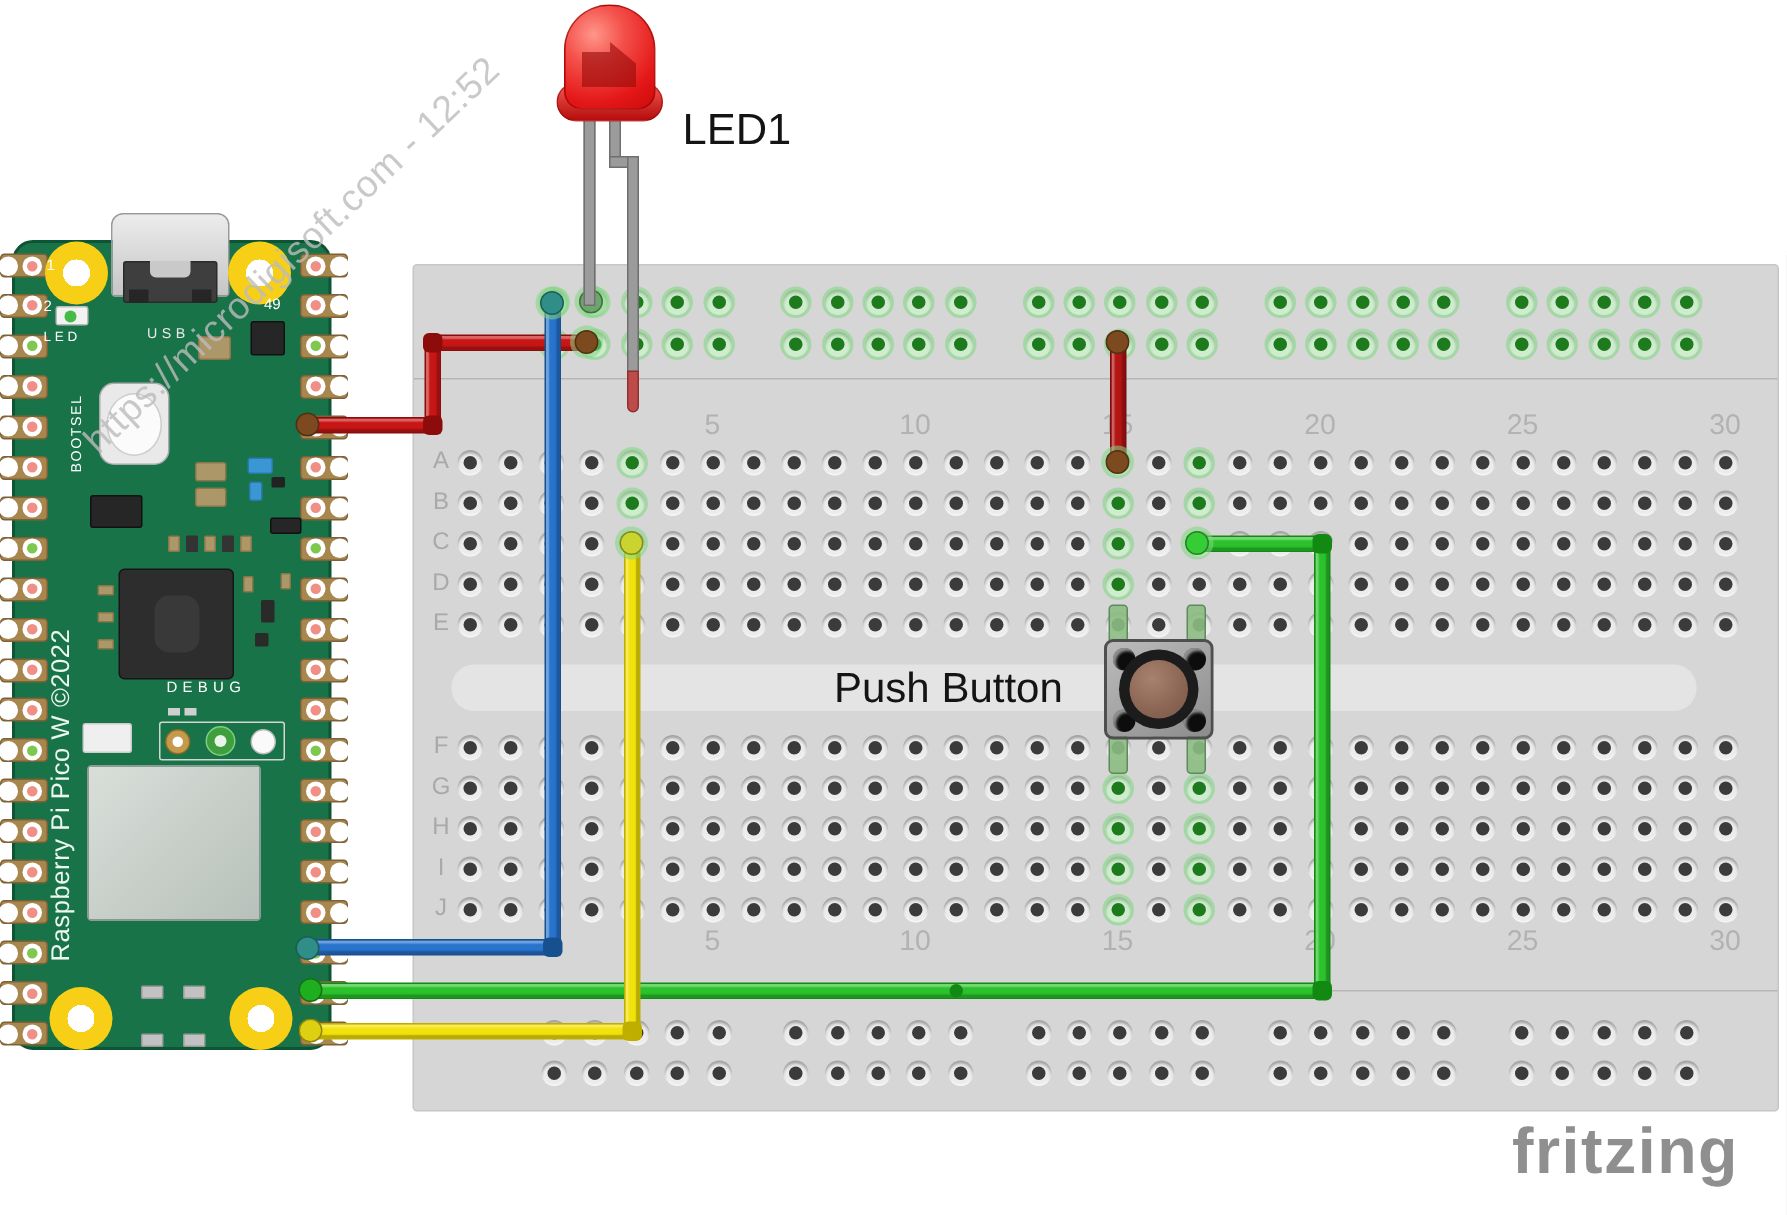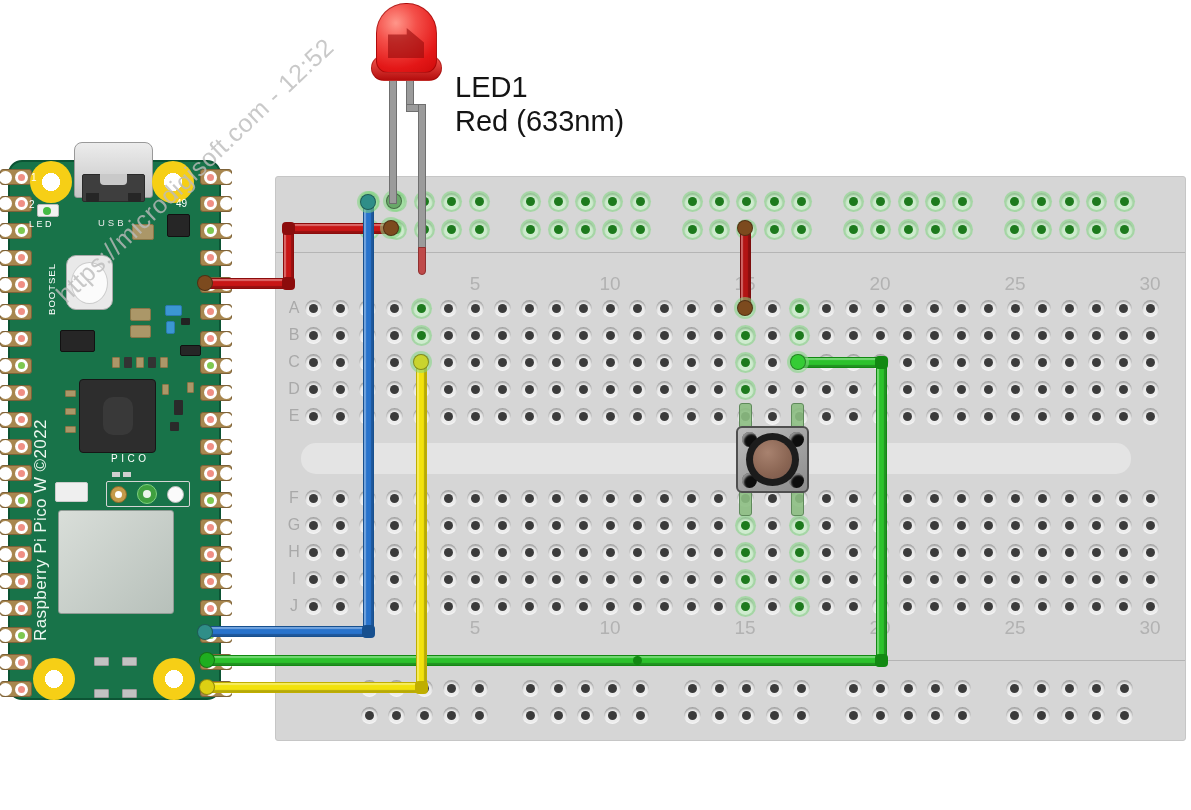--- a/index.html
+++ b/index.html
@@ -520,21 +520,21 @@
       <div class="collabel" style="left: 857px; top: 440px;">30</div>
     </div>
 
   <div id="pico">
     <div class="pt pin1">1</div>
     <div class="pt pin2">2</div>
     <div class="pt pin39">49</div>
     <div class="pt lbl-led" style="letter-spacing: 2.5px;">LED</div>
     <div class="pt lbl-usb">USB</div>
     <div class="pt lbl-bootsel">BOOTSEL</div>
-    <div class="pt lbl-debug">PICO</div>
+    <div class="pt lbl-debug">DEBUG</div>
     <div class="pt silk">Raspberry Pi Pico W ©2022</div>
   <div style="position: absolute; left: 64px; top: -20px; width: 79px; height: 56px; background: linear-gradient(rgb(236, 236, 236), rgb(197, 197, 197)); border-radius: 8px 8px 3px 3px; z-index: 6; box-sizing: border-box; border: 1px solid rgb(153, 153, 153);"></div>
       <div style="position: absolute; left: 72px; top: 12px; width: 63px; height: 28px; background: rgb(62, 62, 62); border-radius: 2px; z-index: 7; box-sizing: border-box; border: 1px solid rgb(42, 42, 42);"></div>
       <div style="position: absolute; left: 90px; top: 12px; width: 27px; height: 11px; background: rgb(201, 201, 201); border-radius: 0px 0px 4px 4px; z-index: 8; box-sizing: border-box;"></div>
       <div style="position: absolute; left: 76px; top: 31px; width: 13px; height: 9px; background: rgb(38, 38, 38); border-radius: 0px 0px 2px 2px; z-index: 8; box-sizing: border-box;"></div>
       <div style="position: absolute; left: 118px; top: 31px; width: 13px; height: 9px; background: rgb(38, 38, 38); border-radius: 0px 0px 2px 2px; z-index: 8; box-sizing: border-box;"></div>
       <div style="position: absolute; left: 20px; top: -1px; width: 42px; height: 42px; background: radial-gradient(circle, rgb(255, 255, 255) 0px, rgb(255, 255, 255) 9px, rgb(246, 207, 22) 9px, rgb(246, 207, 22) 21px); border-radius: 50%; z-index: 7; box-sizing: border-box;"></div>
       <div style="position: absolute; left: 142px; top: -1px; width: 42px; height: 42px; background: radial-gradient(circle, rgb(255, 255, 255) 0px, rgb(255, 255, 255) 9px, rgb(246, 207, 22) 9px, rgb(246, 207, 22) 21px); border-radius: 50%; z-index: 7; box-sizing: border-box;"></div>
       <div style="position: absolute; left: 23px; top: 496px; width: 42px; height: 42px; background: radial-gradient(circle, rgb(255, 255, 255) 0px, rgb(255, 255, 255) 9px, rgb(246, 207, 22) 9px, rgb(246, 207, 22) 21px); border-radius: 50%; z-index: 7; box-sizing: border-box;"></div>
       <div style="position: absolute; left: 143px; top: 496px; width: 42px; height: 42px; background: radial-gradient(circle, rgb(255, 255, 255) 0px, rgb(255, 255, 255) 9px, rgb(246, 207, 22) 9px, rgb(246, 207, 22) 21px); border-radius: 50%; z-index: 7; box-sizing: border-box;"></div>
@@ -759,22 +759,23 @@
     <div class="btn-body"></div>
     <div class="btn-corner" style="left:5.5px;top:5.5px"></div>
     <div class="btn-corner" style="left:52.5px;top:5.5px"></div>
     <div class="btn-corner" style="left:5.5px;top:46.5px"></div>
     <div class="btn-corner" style="left:52.5px;top:46.5px"></div>
     <div class="btn-ring"></div>
     <div class="btn-plunger"></div>
   </div>
 
   <div class="t led-name">LED1</div>
-  <div class="t led-spec">Red (633nm)</div>
+  <div class="t pb-label">Push Button</div>
   <div class="t watermark">https://microdigisoft.com - 12:52</div>
+  <div class="t fritzing">fritzing</div>
 
   <div id="wires">
       <div class="ws" style="background: rgb(200, 22, 22); border: 1px solid rgb(140, 12, 12); left: 199.5px; top: 277.5px; width: 94px; height: 11px; box-shadow: rgba(255, 255, 255, 0.35) 0px 2px 1px inset, rgba(0, 0, 0, 0.25) 0px -2px 1px inset;"></div>
       <div class="ws" style="background: rgb(200, 22, 22); border: 1px solid rgb(140, 12, 12); left: 282.5px; top: 222.5px; width: 11px; height: 66px; box-shadow: rgba(255, 255, 255, 0.35) 2px 0px 1px inset, rgba(0, 0, 0, 0.25) -2px 0px 1px inset;"></div>
       <div class="ws" style="background: rgb(200, 22, 22); border: 1px solid rgb(140, 12, 12); left: 282.5px; top: 222.5px; width: 114px; height: 11px; box-shadow: rgba(255, 255, 255, 0.35) 0px 2px 1px inset, rgba(0, 0, 0, 0.25) 0px -2px 1px inset;"></div>
       <div class="wb" style="left: 281.5px; top: 276.5px; background: rgb(140, 12, 12);"></div>
       <div class="wb" style="left: 281.5px; top: 221.5px; background: rgb(140, 12, 12);"></div>
       <div class="cap" style="left: 197px; top: 275px; background: rgb(124, 74, 30);"></div>
       <div class="cap ring" style="left: 383px; top: 220px; background: rgb(124, 74, 30);"></div>
       <div class="ws" style="background: rgb(179, 20, 20); border: 1px solid rgb(124, 13, 13); left: 739.5px; top: 222.5px; width: 11px; height: 91px; box-shadow: rgba(255, 255, 255, 0.35) 2px 0px 1px inset, rgba(0, 0, 0, 0.25) -2px 0px 1px inset;"></div>

